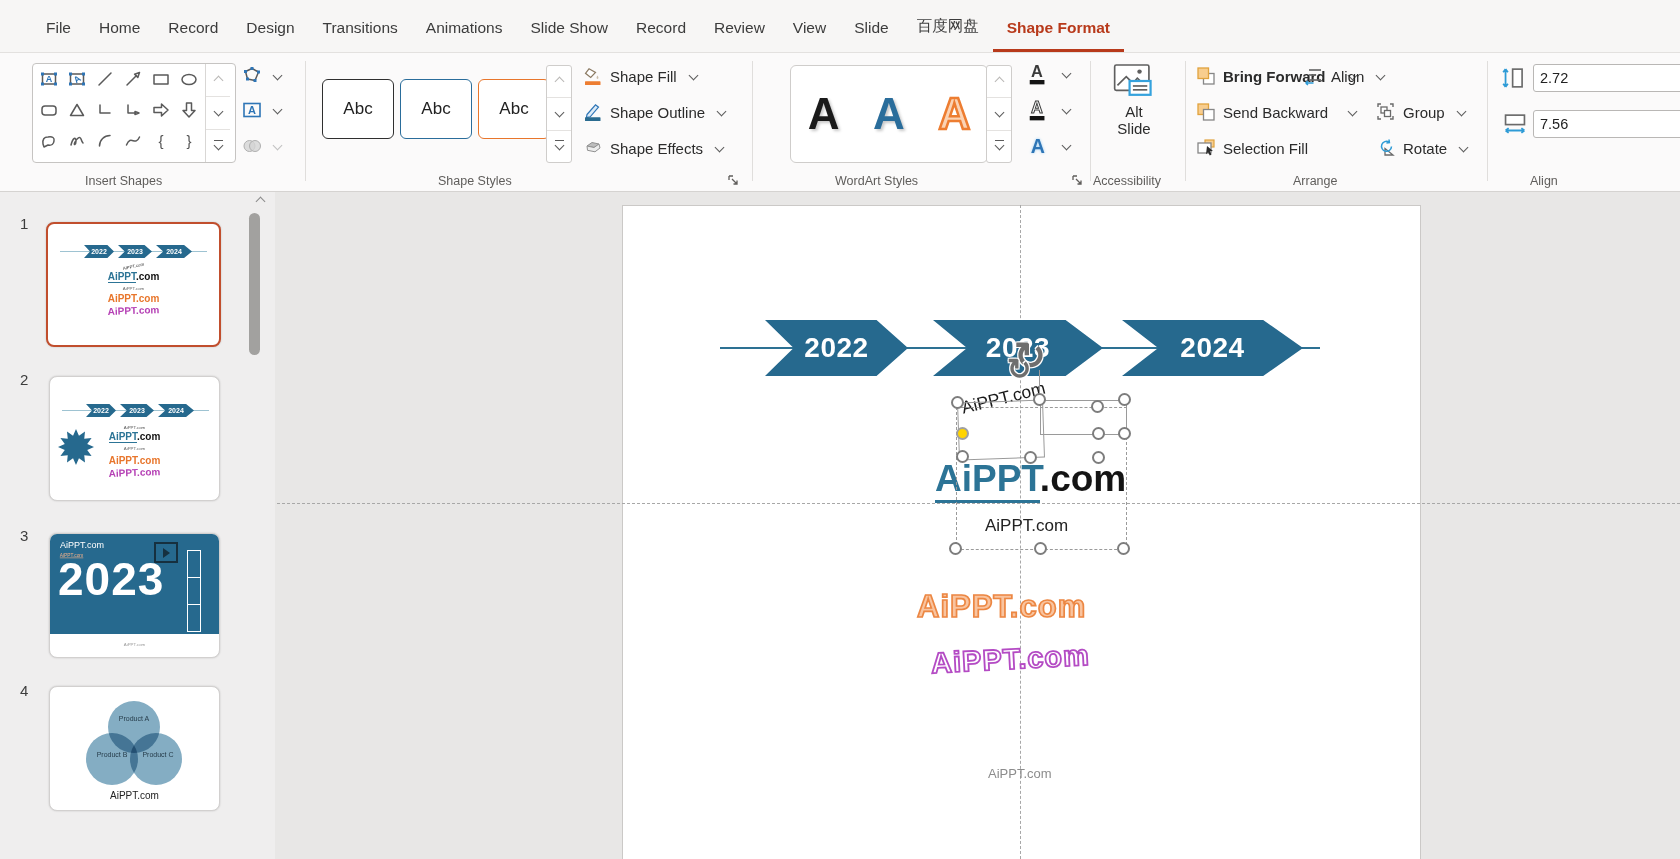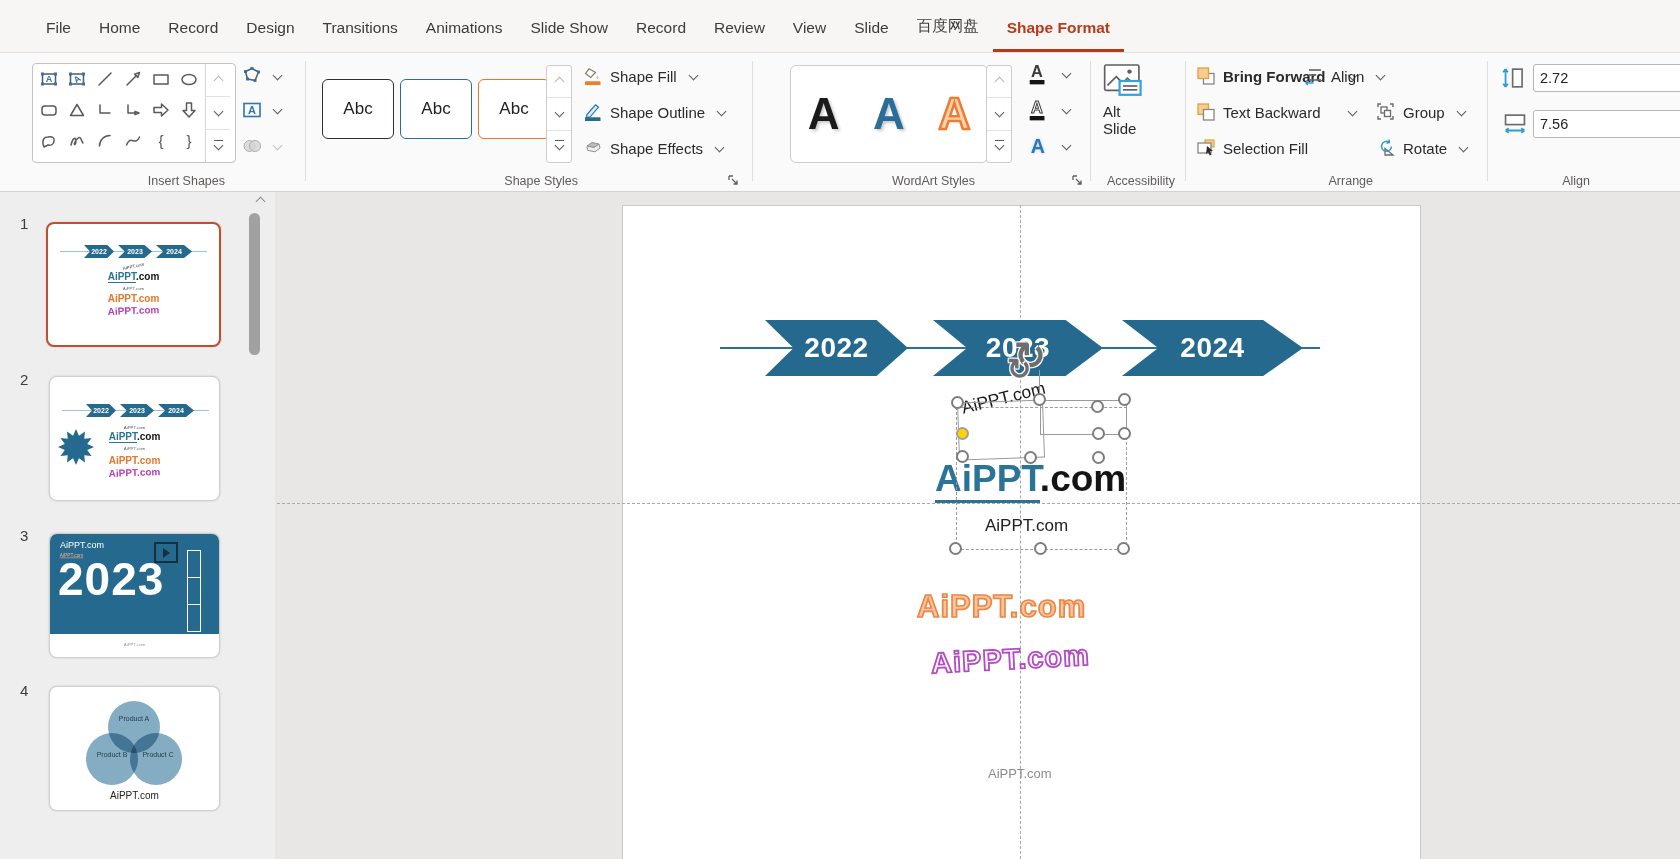--- a/index.html
+++ b/index.html
@@ -7,21 +7,21 @@
   .abs{position:absolute;}
   
   #menubar{position:absolute;left:0;top:0;width:1680px;height:52px;background:#f7f6f5;
     display:flex;align-items:flex-end;padding-left:32px;box-sizing:border-box;z-index:9;}
   .tab{font-size:15.5px;color:#3c3c3c;padding:0 14px 15px 14px;white-space:nowrap;cursor:default;}
   .tab.active{color:#b83a1b;font-weight:700;border-bottom:3px solid #b83a1b;padding-bottom:12px;}
   
   #ribbon{position:absolute;left:0;top:52px;width:1680px;height:138px;background:#fbfafa;
     border-top:1px solid #e3e1df;border-bottom:1px solid #d5d3d1;z-index:8;}
   .gsep{position:absolute;top:8px;height:120px;width:1px;background:#e0dedc;}
-  .glabel{position:absolute;bottom:3px;font-size:12.5px;color:#5f5d5b;text-align:right;white-space:nowrap;}
+  .glabel{position:absolute;bottom:3px;font-size:12.5px;color:#5f5d5b;text-align:left;white-space:nowrap;}
   .launch{position:absolute;bottom:4px;width:14px;height:14px;}
   .chev{display:inline-block;width:6px;height:6px;border-right:1.7px solid #5b5b5b;border-bottom:1.7px solid #5b5b5b;transform:rotate(45deg);margin-left:6px;margin-bottom:2px;}
   .chev.up{transform:rotate(-135deg);border-color:#b9b7b5;}
   .rbtn-label{font-size:15px;color:#2b2b2b;white-space:nowrap;}
   .gallerybox{position:absolute;background:#fff;border:1px solid #c6c4c2;border-radius:4px;display:flex;}
   .scrollcol{width:24px;border-left:1px solid #d9d7d5;display:flex;flex-direction:column;}
   .scrollcol>div{flex:1;display:flex;align-items:center;justify-content:center;border-bottom:1px solid #e4e2e0;background:#fff;}
   .scrollcol>div:last-child{border-bottom:none;}
   .sgrid{display:grid;grid-template-columns:repeat(6,28px);grid-auto-rows:31px;align-items:center;justify-items:center;padding:1px 2px;}
   .ico line,.ico path,.ico polyline,.ico rect.o,.ico ellipse,.ico polygon.o,.ico circle.o{stroke:#5a5a5a;fill:none;stroke-width:1.5;stroke-linecap:round;stroke-linejoin:round;}
@@ -275,21 +275,21 @@
         <text x="9" y="17" font-size="18" font-weight="bold" fill="#2e75b6" text-anchor="middle" style="text-shadow:0 0 3px #9ed0f5;">A</text>
       </svg>
       <i class="chev"></i>
   </div>
   <div class="glabel" style="left:835px;width:140px;">WordArt Styles</div>
   <svg class="launch" style="left:1070px;" viewBox="0 0 14 14">
       <path d="M3 3 h4 M3 3 v4 M6 6 l5 5 M11 7.5 v3.5 h-3.5" stroke="#5f5d5b" fill="none" stroke-width="1.3"></path>
     </svg>
   <div class="gsep" style="left:1090px;"></div>
 
-  <div class="abs" style="left:1103px;top:10px;width:62px;text-align:left;">
+  <div class="abs" style="left:1103px;top:10px;width:62px;text-align:center;">
     <svg width="42" height="36" viewBox="0 0 38 32">
         <rect x="1.5" y="1.5" width="31" height="23" rx="1.5" fill="#fff" stroke="#5f5f5f" stroke-width="1.5"></rect>
         <circle cx="24" cy="7.5" r="2" fill="#5f5f5f"></circle>
         <path d="M4 20 l8 -8 6 6 4 -4.5 7 6.5" fill="none" stroke="#5f5f5f" stroke-width="1.5"></path>
         <rect x="15" y="16" width="19" height="12.5" fill="#fff" stroke="#35a2dd" stroke-width="2"></rect>
         <line x1="18" y1="20.5" x2="31" y2="20.5" stroke="#5f5f5f" stroke-width="1.5"></line>
         <line x1="18" y1="24" x2="31" y2="24" stroke="#5f5f5f" stroke-width="1.5"></line>
       </svg>
     <div class="rbtn-label">Alt</div>
     <div class="rbtn-label">Slide</div>
@@ -303,21 +303,21 @@
         <rect x="2" y="2" width="10.5" height="10.5" fill="#f8cd8e" stroke="#e0a33e" stroke-width="1.3"></rect>
       </svg>
     <span class="rbtn-label">Bring Forward</span>
       <i class="chev" style="margin-left:auto;"></i>
   </div>
   <div class="rowbtn" style="left:1196px;top:46px;width:160px;">
     <svg width="20" height="20" viewBox="0 0 20 20">
         <rect x="2" y="2" width="10.5" height="10.5" fill="#f8cd8e" stroke="#e0a33e" stroke-width="1.3"></rect>
         <rect x="7.5" y="7.5" width="10.5" height="10.5" fill="#fff" stroke="#868686" stroke-width="1.3"></rect>
       </svg>
-    <span class="rbtn-label">Text Backward</span>
+    <span class="rbtn-label">Send Backward</span>
       <i class="chev" style="margin-left:auto;"></i>
   </div>
   <div class="rowbtn" style="left:1196px;top:82px;width:160px;">
     <svg width="20" height="20" viewBox="0 0 20 20">
         <rect x="9" y="2" width="9" height="7" fill="#f8cd8e" stroke="#e0a33e" stroke-width="1.2"></rect>
         <rect x="2" y="5" width="13" height="10" fill="#fff" stroke="#868686" stroke-width="1.3"></rect>
         <path d="M11 8 l6 5 -3.2 .3 1.7 3.2 -1.7 .9 -1.7 -3.2 -2.1 2.1 z" fill="#2b2b2b"></path>
       </svg>
     <span class="rbtn-label">Selection Fill</span>
   </div>

